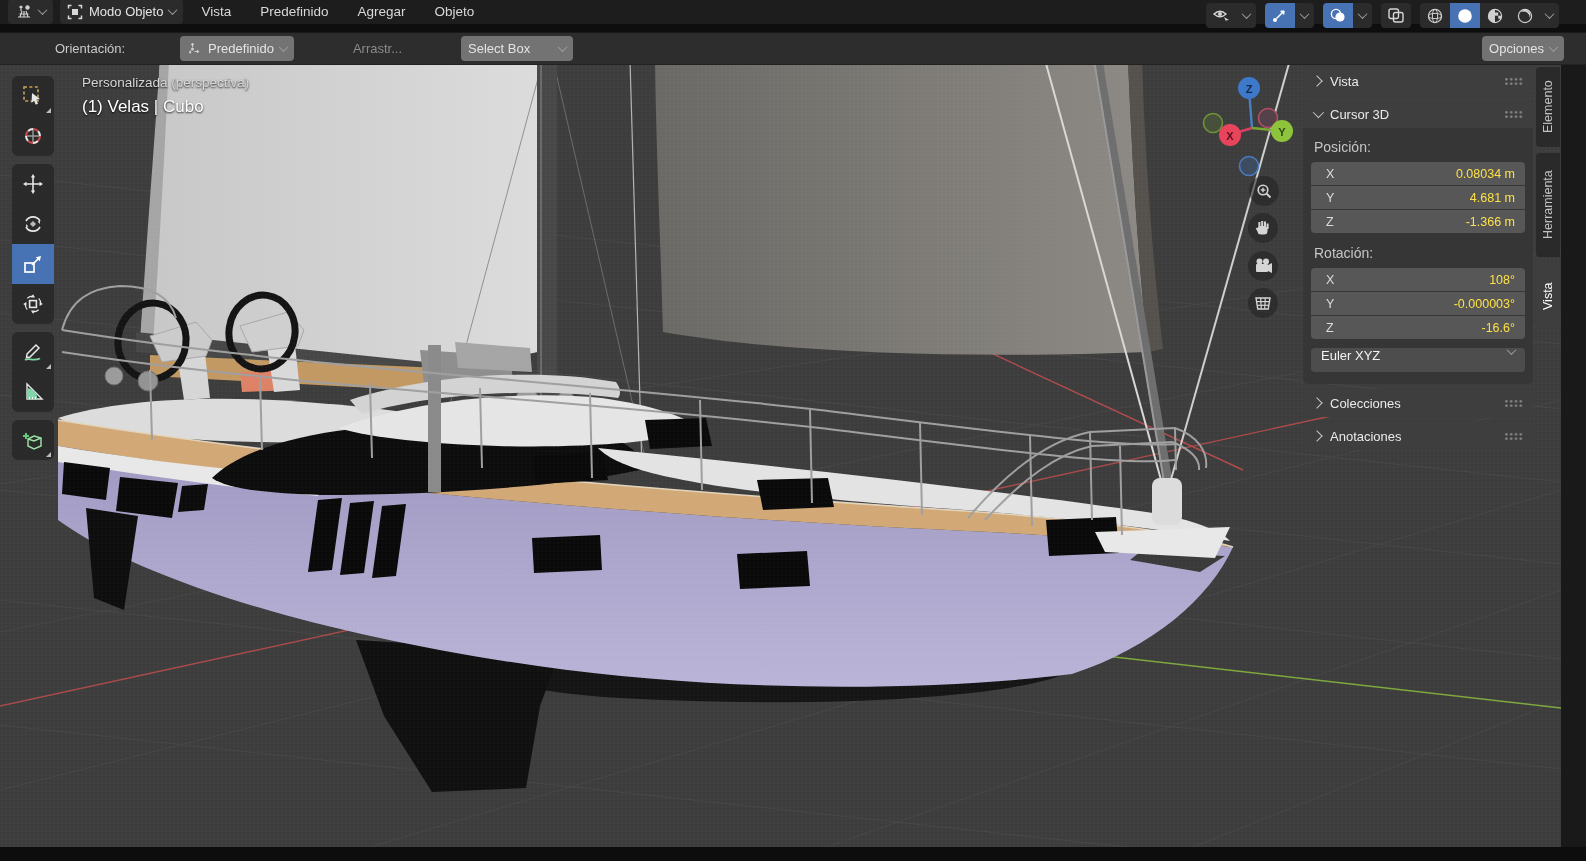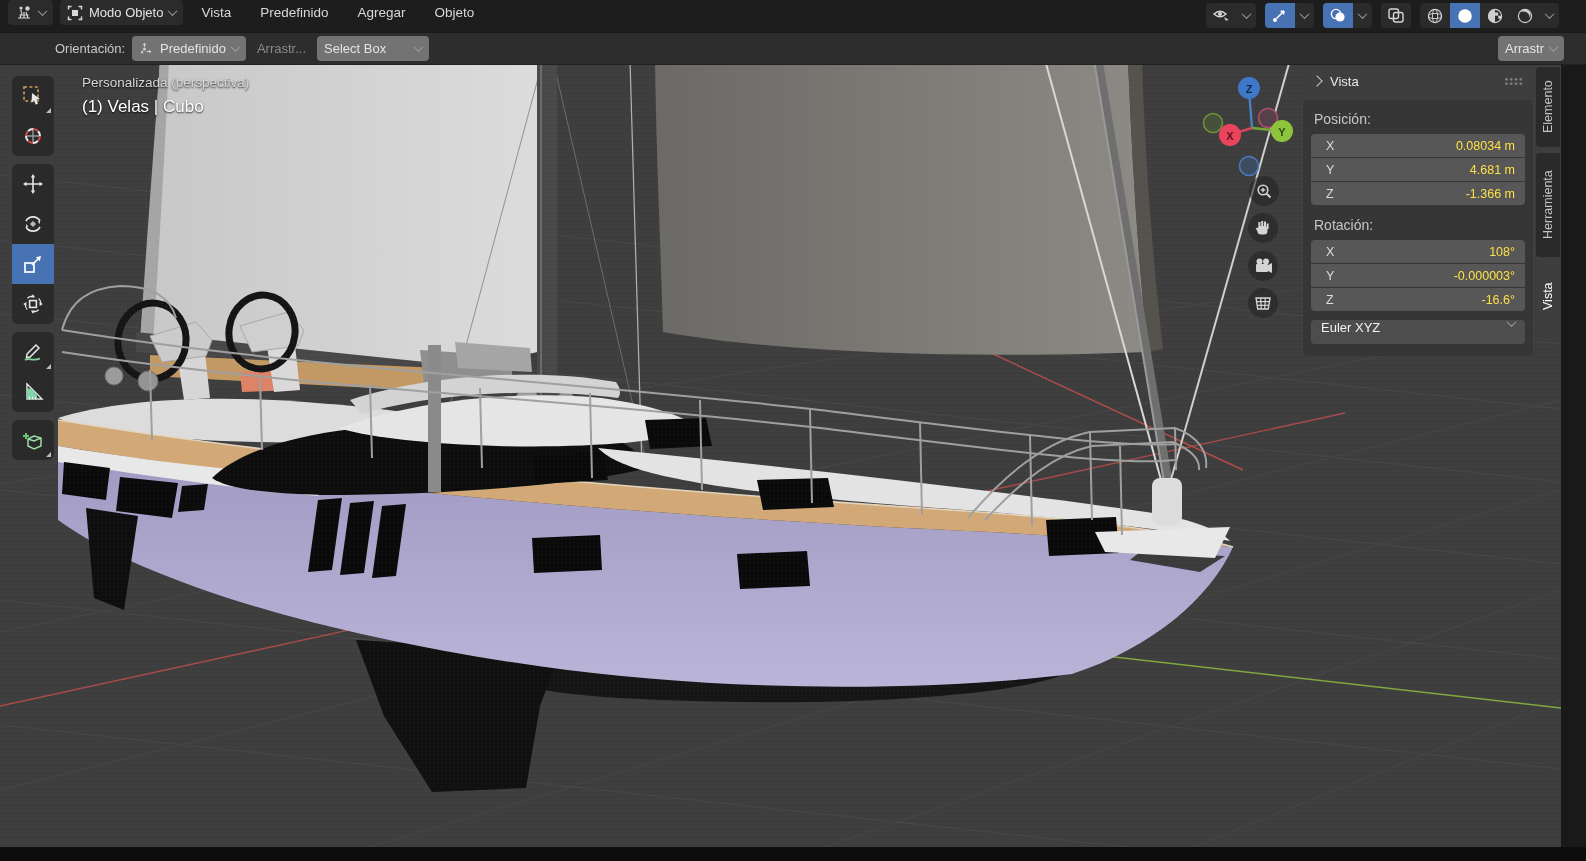--- a/index.html
+++ b/index.html
@@ -1,32 +1,32 @@
 <!DOCTYPE html>
 <html><head>
 <meta charset="utf-8">
 <style>
   html,body{margin:0;padding:0;width:1586px;height:861px;background:#0e0e0e;overflow:hidden;
     font-family:"Liberation Sans",sans-serif;-webkit-font-smoothing:antialiased;}
   
-  #topbar{position:absolute;left:0;top:0;width:1586px;height:32px;background:#1d1d1d;display:flex;align-items:flex-start;}
+  #topbar{position:absolute;left:0;top:0;width:1586px;height:24px;background:#1d1d1d;display:flex;align-items:flex-end;}
   .tb-left{display:flex;align-items:center;gap:7px;padding-left:8px;}
   .pill{background:#2b2b2b;border-radius:4px;height:25px;display:flex;align-items:center;padding:0 7px;gap:6px;color:#e4e4e4;font-size:13px;cursor:default;}
   .pill.dark{background:#737373;}
   .menu-item{color:#d8d8d8;font-size:13.5px;padding:0 11px;height:25px;display:flex;align-items:center;border-radius:4px;}
   .chev{width:6px;height:6px;border-right:1.6px solid #9d9d9d;border-bottom:1.6px solid #9d9d9d;transform:rotate(45deg) translate(-1px,-1px);flex:0 0 auto;}
   .tb-center{position:absolute;left:630px;top:3px;display:flex;align-items:center;gap:9px;margin-top:29px;}
   .seg-group{display:flex;align-items:stretch;background:#2b2b2b;border-radius:4px;overflow:hidden;height:25px;}
   .seg{display:flex;align-items:center;justify-content:center;padding:0 6px;}
   .seg.on{background:#3d3d3d;}
   .seg.blue{background:#4772b3;}
   .tb-right{position:absolute;right:27px;top:3px;display:flex;align-items:center;gap:9px;}
   svg.ic{display:block;}
   
-  #toolsettings{position:absolute;left:0;top:32px;width:1586px;height:33px;background:#2d2d2d;border-top:1px solid #191919;border-bottom:1px solid #222;display:flex;align-items:center;box-sizing:border-box;}
+  #toolsettings{position:absolute;left:0;top:32px;width:1586px;height:33px;background:#2d2d2d;border-top:1px solid #191919;border-bottom:1px solid #222;display:flex;align-items:center;box-sizing:border-box;gap:48px;}
   #toolsettings .lbl{color:#c9c9c9;font-size:13px;}
   #toolsettings .muted{color:#8b8b8b;font-size:13px;}
   
   #viewport{position:absolute;left:0;top:65px;width:1561px;height:782px;background:#3d3d3d;overflow:hidden;}
   #viewport .noise{position:absolute;inset:0;background-image:radial-gradient(rgba(255,255,255,.018) 1px,transparent 1px);background-size:4px 4px;pointer-events:none;}
   #right-edge{position:absolute;left:1561px;top:65px;width:25px;height:782px;background:#191919;}
   #bottom-strip{position:absolute;left:0;top:847px;width:1586px;height:14px;background:#0d0d0d;}
   #overlay-text{position:absolute;left:82px;top:75px;text-shadow:0 1px 2px rgba(0,0,0,.85);}
   #overlay-text .l1{color:#d6d6d6;font-size:13.5px;margin-bottom:7px;}
   #overlay-text .l2{color:#fff;font-size:17px;}
@@ -226,21 +226,21 @@
     </svg>
     <span>Predefinido</span>
     <span class="chev"></span>
   </div>
   <span class="muted" style="margin-left:11px;">Arrastr...</span>
   <div class="pill dark" style="margin-left:11px;width:98px;">
     <span>Select Box</span>
     <span class="chev" style="margin-left:auto;"></span>
   </div>
   <div class="pill dark" style="position:absolute;right:22px;">
-    <span>Arrastr</span>
+    <span>Opciones</span>
     <span class="chev"></span>
   </div>
 </div>
 
 <div id="viewport">
   <svg width="1561" height="782" viewBox="0 65 1561 782">
     <defs>
       <linearGradient id="hullg" x1="0" y1="0" x2="0" y2="1">
         <stop offset="0" stop-color="#9f99c2"></stop>
           <stop offset="1" stop-color="#bab4d8"></stop>
@@ -531,20 +531,25 @@
 <div id="sidebar">
   <div class="panel">
     <div class="phead">
       <span class="pchev right"></span>
       <span>Vista</span>
       <span class="grip"></span>
     </div>
   </div>
 
   <div class="panel">
+    <div class="phead">
+      <span class="pchev down"></span>
+      <span>Cursor 3D</span>
+      <span class="grip"></span>
+    </div>
     <div class="pbody">
       <div class="flabel">Posición:</div>
       <div class="fgroup">
         <div class="frow">
           <span class="faxis">X</span>
           <span class="fval">0.08034 m</span>
         </div>
         <div class="frow">
           <span class="faxis">Y</span>
           <span class="fval">4.681 m</span>
@@ -569,21 +574,35 @@
           <span class="fval">-16.6°</span>
         </div>
       </div>
       <div class="drop">
         <span>Euler XYZ</span>
         <span class="chev"></span>
       </div>
     </div>
   </div>
 
-
+  <div class="panel">
+    <div class="phead">
+      <span class="pchev right"></span>
+      <span>Colecciones</span>
+      <span class="grip"></span>
+    </div>
+  </div>
+
+  <div class="panel">
+    <div class="phead">
+      <span class="pchev right"></span>
+      <span>Anotaciones</span>
+      <span class="grip"></span>
+    </div>
+  </div>
 </div>
 
 <div id="tabs">
   <div class="tab" style="height:80px;">Elemento</div>
   <div class="tab" style="height:104px;">Herramienta</div>
   <div class="tab active" style="height:66px;">Vista</div>
 </div>
 
 <div id="right-edge"></div>
 <div id="bottom-strip"></div>

